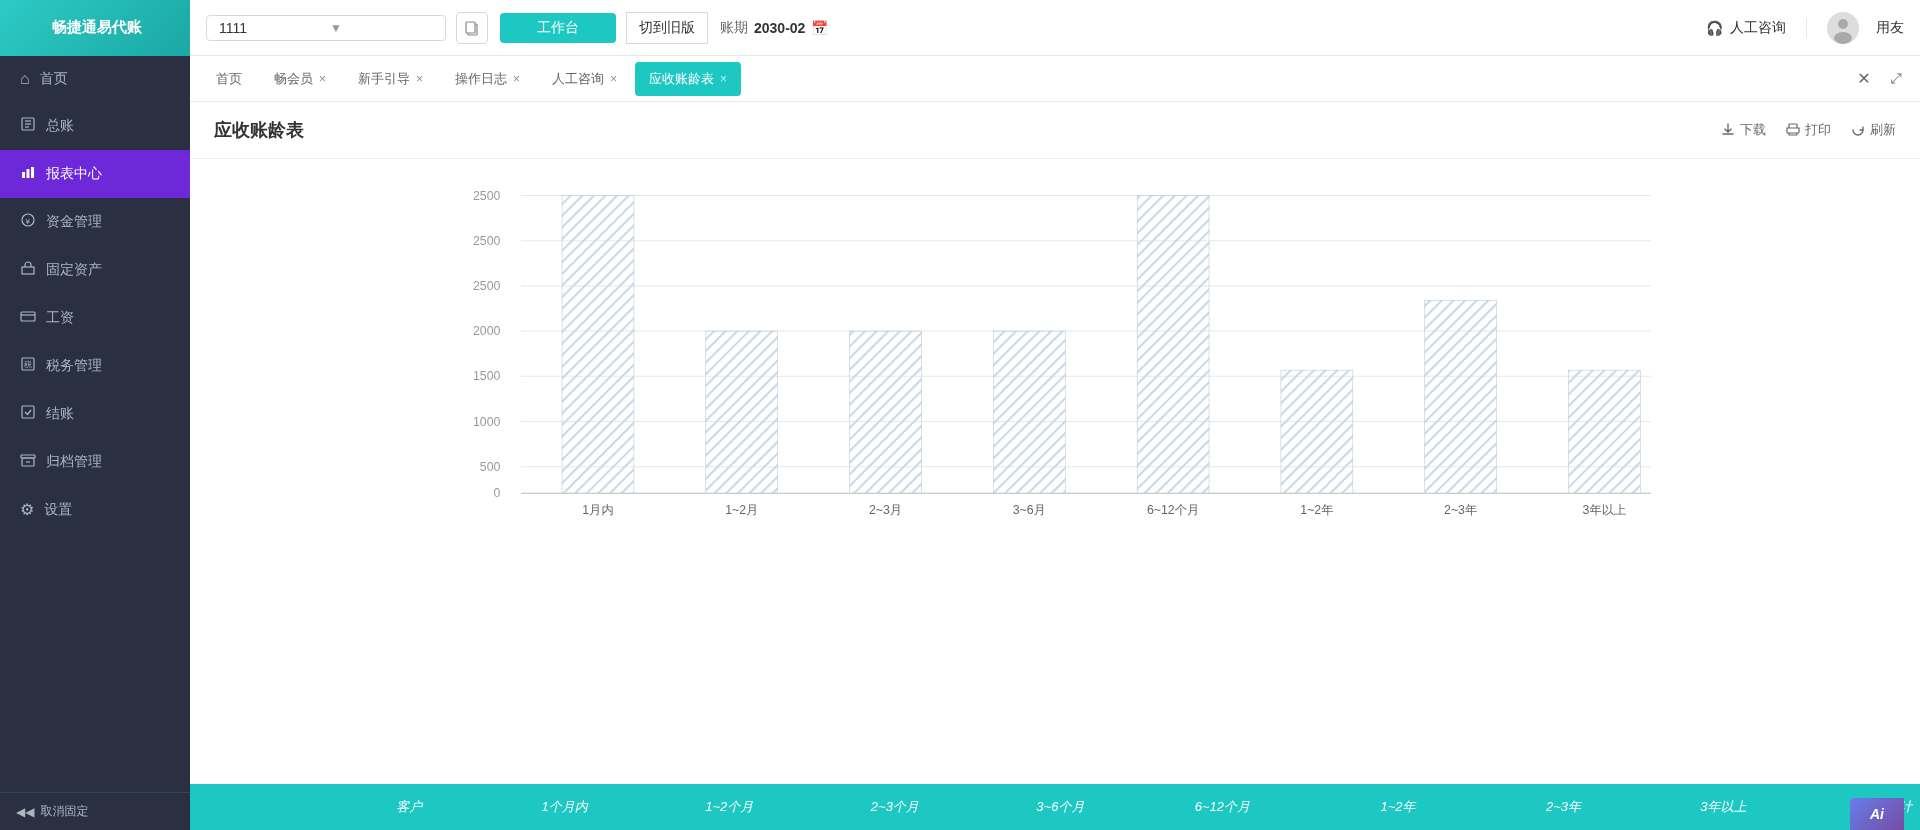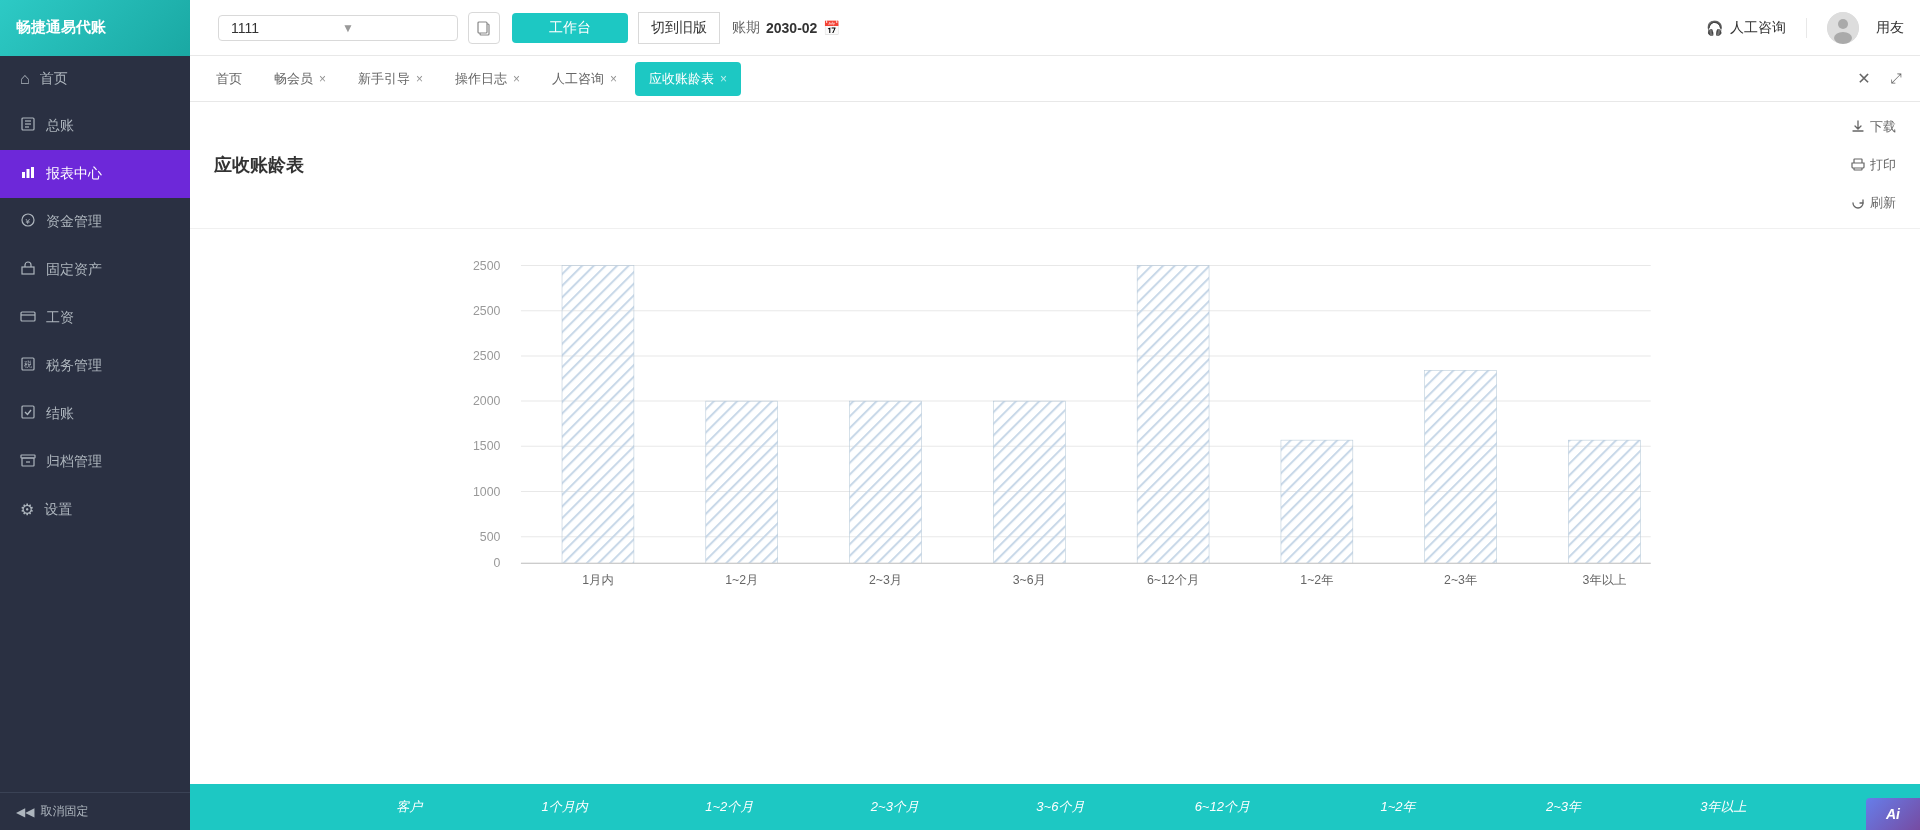--- a/index.html
+++ b/index.html
@@ -22,25 +22,26 @@
       display: flex;
       align-items: center;
       padding: 0 16px;
       flex-shrink: 0;
       margin-left: -16px;
     }
     .logo-text {
       color: #fff;
       font-size: 15px;
       font-weight: bold;
+      margin-left: 36px;
     }
     .company-selector {
       display: flex;
       align-items: center;
-      margin-left: 28px;
+      margin-left: 16px;
       border: 1px solid #d9d9d9;
       border-radius: 4px;
       padding: 4px 12px;
       min-width: 240px;
       cursor: pointer;
       background: #fff;
     }
     .company-selector span { flex: 1; font-size: 14px; color: #333; }
     .company-selector .arrow { color: #999; font-size: 12px; margin-left: 8px; }
     .copy-icon-btn {
@@ -238,21 +239,20 @@
     }
     .page-title {
       font-size: 18px;
       font-weight: bold;
       color: #333;
     }
     .page-actions {
       margin-left: auto;
       display: flex;
       gap: 20px;
-      flex-direction: column;
     }
     .action-btn {
       display: flex;
       align-items: center;
       gap: 5px;
       font-size: 13px;
       color: #666;
       cursor: pointer;
     }
 
@@ -291,21 +291,21 @@
       font-style: italic;
     }
     .table-header .th:first-child {
       flex: 1.5;
     }
 
     
     .ai-badge {
       position: fixed;
       bottom: 0;
-      right: 0;
+      right: 16px;
       background: linear-gradient(135deg, #667eea, #764ba2);
       color: #fff;
       padding: 8px 20px;
       font-size: 14px;
       font-style: italic;
       font-weight: bold;
       border-radius: 4px 0 0 0;
       cursor: pointer;
     }
 

